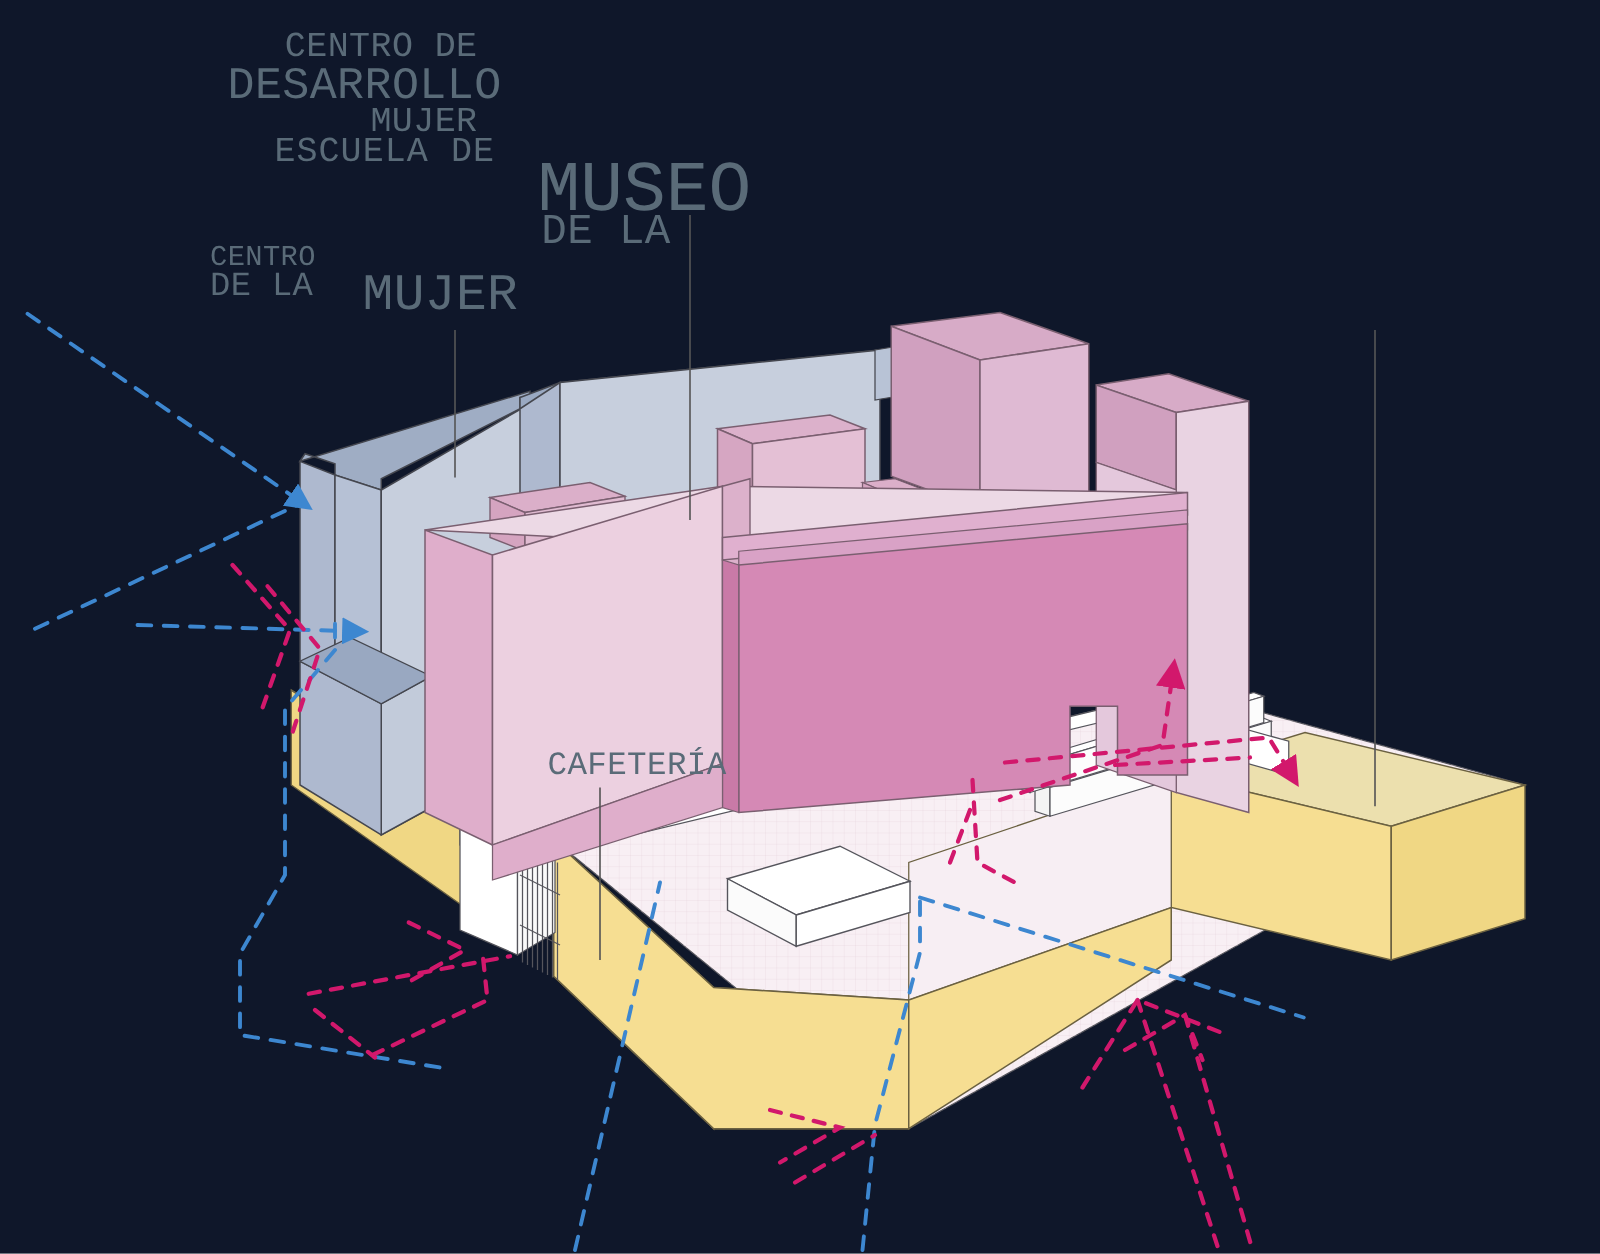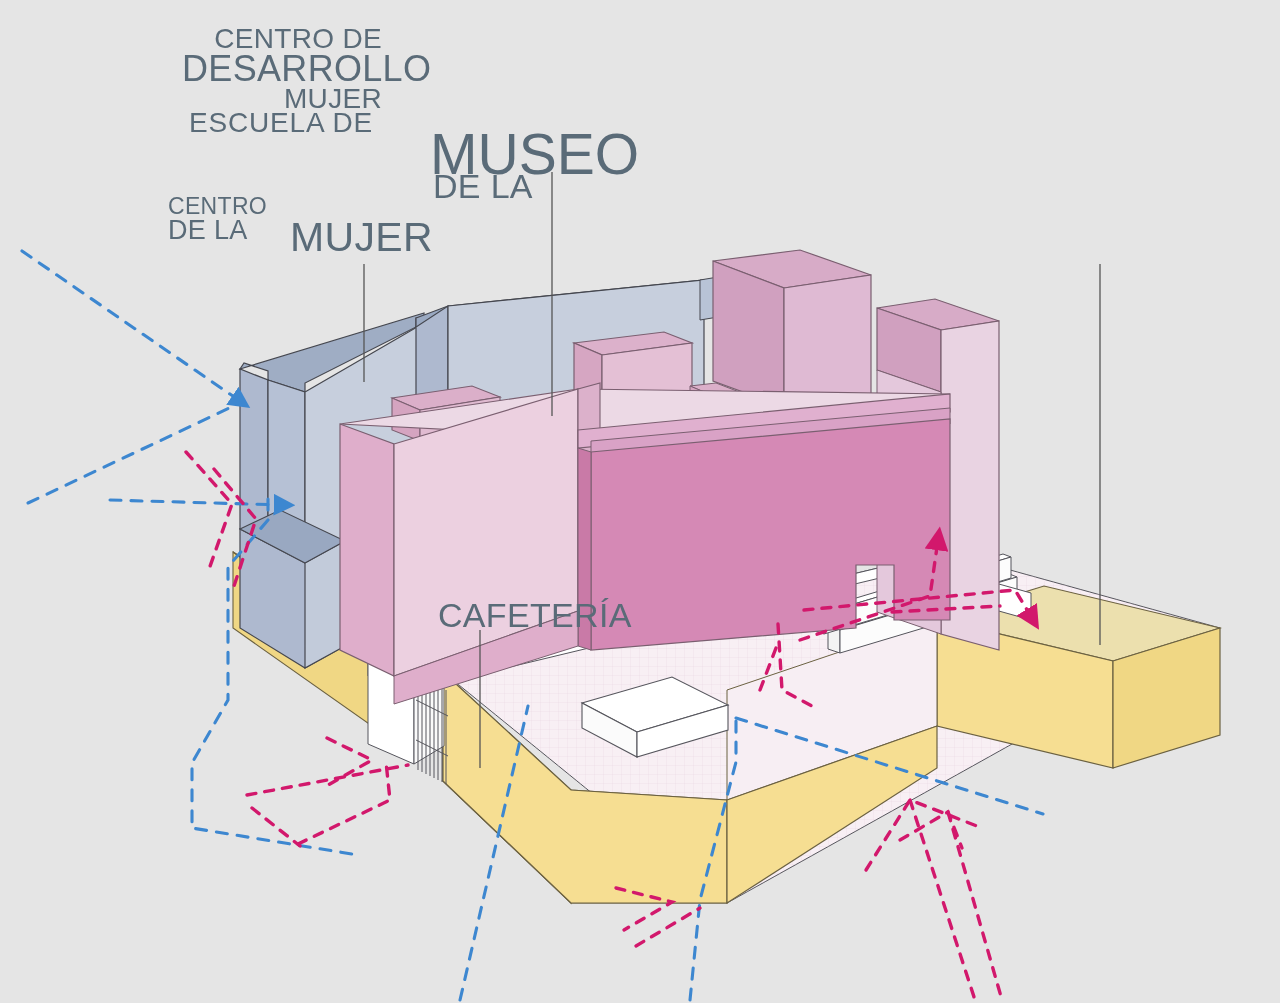--- a/index.html
+++ b/index.html
@@ -8,22 +8,23 @@
     padding: 0;
     background: #ffffff;
   }
   body {
     font-family: "Liberation Sans", sans-serif;
   }
   #stage {
     position: relative;
     width: 1280px;
     height: 1003px;
-    background: #e5e5e5;
+    background: #0f172a;
     overflow: hidden;
+    font-family: Liberation Mono, monospace;
   }
   #scene {
     position: absolute;
     left: 0;
     top: 0;
     width: 1280px;
     height: 1003px;
   }
   .label {
     position: absolute;
@@ -35,40 +36,40 @@
   }
   .lbl-line {
     display: block;
   }
   
   #lbl-cdl        { left: 182px; top: 26px;  text-align: right; width: 200px; }
   #lbl-cdl .l1    { font-size: 28px; }
   #lbl-cdl .l2    { font-size: 36px; }
   #lbl-cdl .l3    { font-size: 28px; }
 
-  #lbl-musica     { left: 166px; top: 110px; text-align: center; width: 230px; }
+  #lbl-musica     { left: 166px; top: 110px; text-align: right; width: 230px; }
   #lbl-musica .l1 { font-size: 28px; letter-spacing: 0.03em;}
   #lbl-musica .l2 { font-size: 48px; letter-spacing: 0.00em; margin-top: -6px; }
 
   #lbl-mujer      { left: 168px; top: 196px; width: 230px; }
   #lbl-mujer .l1  { font-size: 23px; }
   #lbl-mujer .l2  { font-size: 27px; }
   #lbl-mujer .big { font-size: 41px; position: absolute; left: 122px; top: 22px; }
 
   #lbl-museo      { left: 430px; top: 128px; width: 290px; }
   #lbl-museo .l1  { font-size: 57px; letter-spacing: 0.00em; }
   #lbl-museo .sub { font-size: 34px; position: absolute; left: 3px; top: 43px; }
   #lbl-museo .l2  { font-size: 57px; position: absolute; left: 97px; top: 44px; }
 
   #lbl-guarderia      { left: 980px; top: 190px; width: 280px; }
   #lbl-guarderia .l1  { font-size: 37px; }
   #lbl-guarderia .l2  { font-size: 37px; margin-top: -4px; }
 
   #lbl-cafeteria      { left: 438px; top: 600px; }
-  #lbl-cafeteria .l1  { font-size: 34px; text-align: right; }
+  #lbl-cafeteria .l1  { font-size: 26px; text-align: right; }
 </style>
 </head>
 <body>
 
 <div id="stage">
 
   <svg id="scene" viewBox="0 0 1280 1003" xmlns="http://www.w3.org/2000/svg">
 
     <defs>
       <pattern id="plazaGrid" width="9" height="9" patternUnits="userSpaceOnUse">

